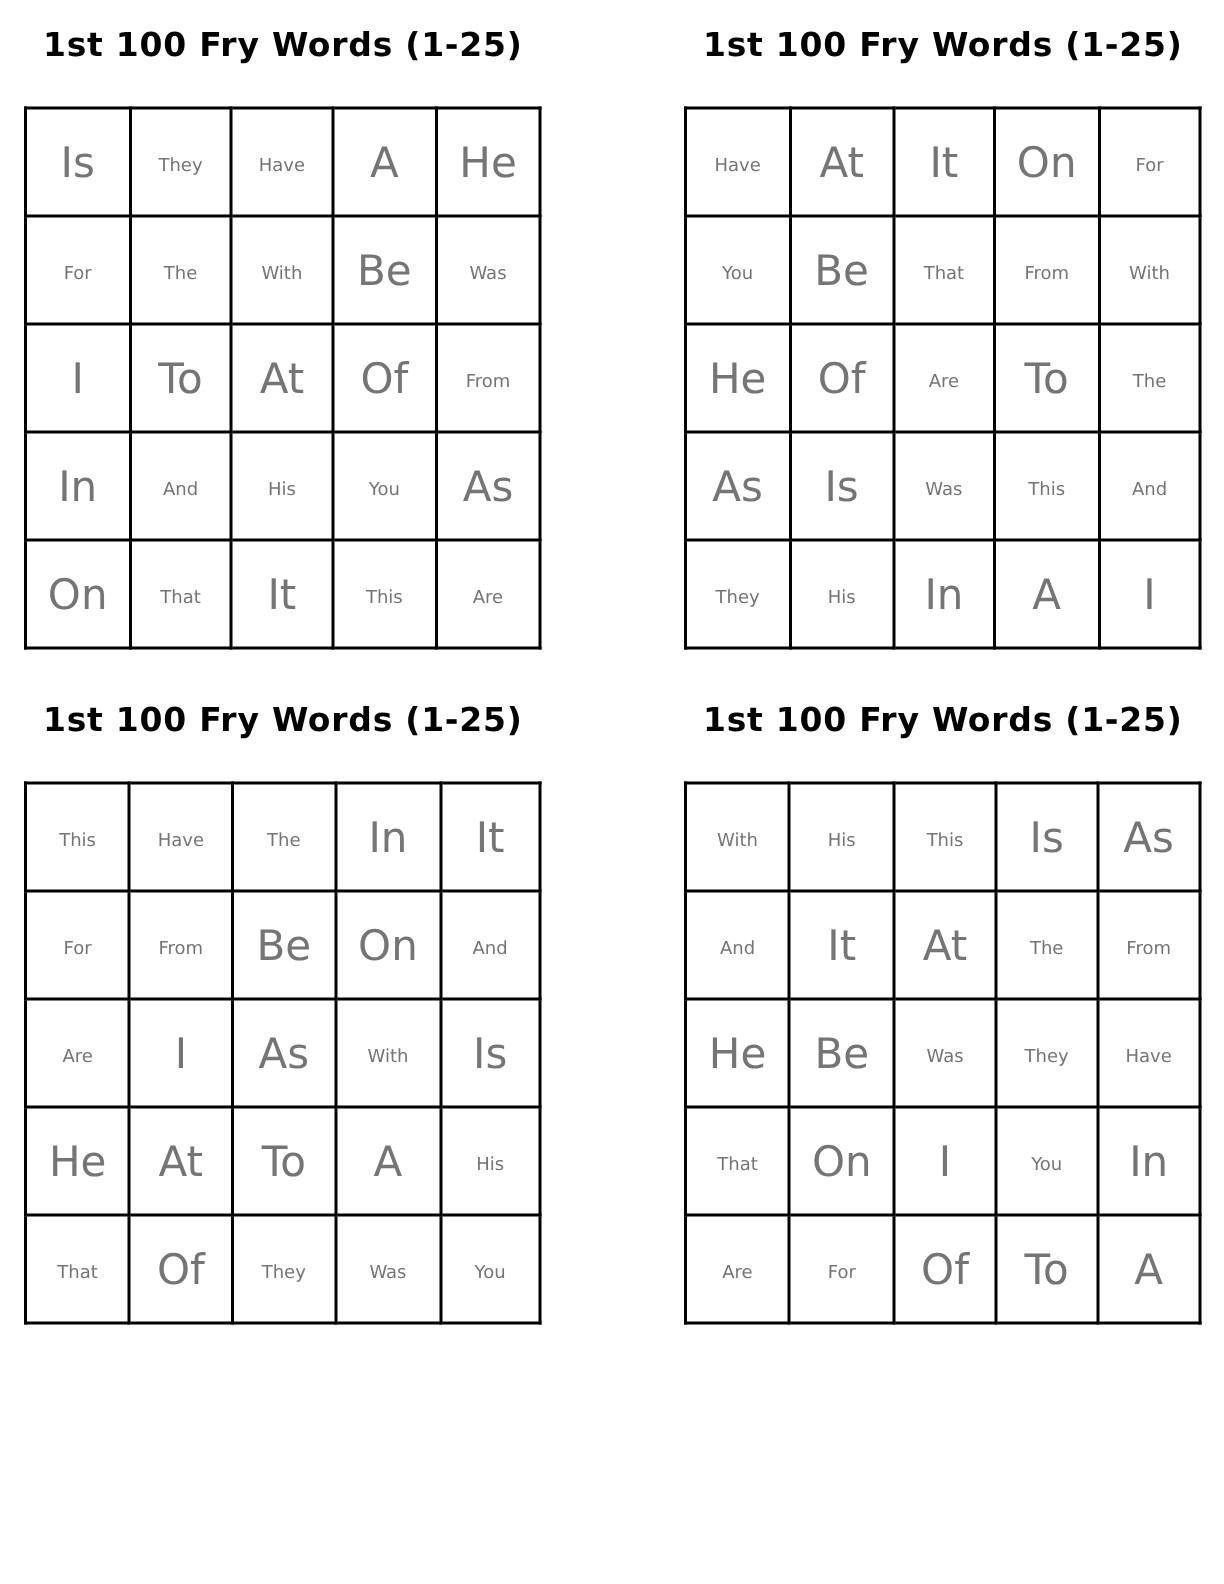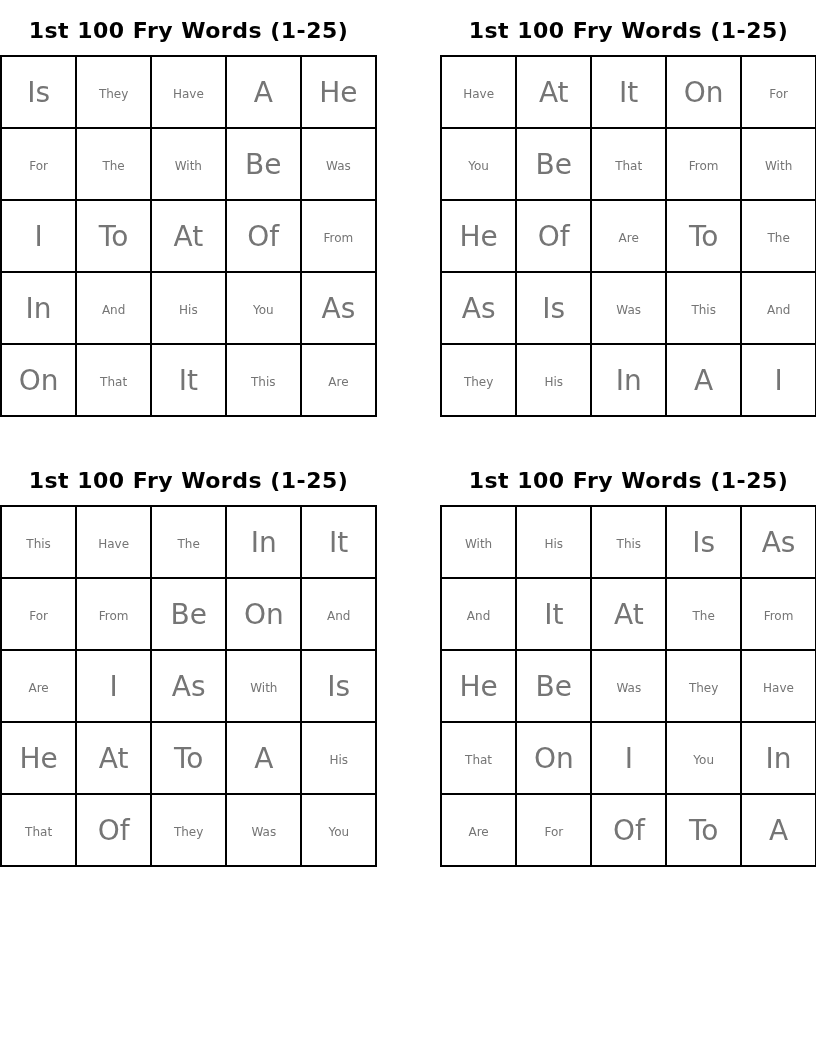--- a/index.html
+++ b/index.html
@@ -32,21 +32,21 @@
     text-align: center;
     font-size: 22px;
     font-weight: bold;
     letter-spacing: 0.5px;
     color: var(--title-color, #000000);
     white-space: nowrap;
   }
   table.bingo {
     border-collapse: collapse;
     table-layout: fixed;
-    margin: 0;
+    margin: 16px;
   }
   table.bingo td {
     width: 75px;
     height: 70px;
     border: 2px solid var(--border-color, #000000);
     text-align: center;
     vertical-align: middle;
     padding: 0;
     background: #ffffff;
   }

